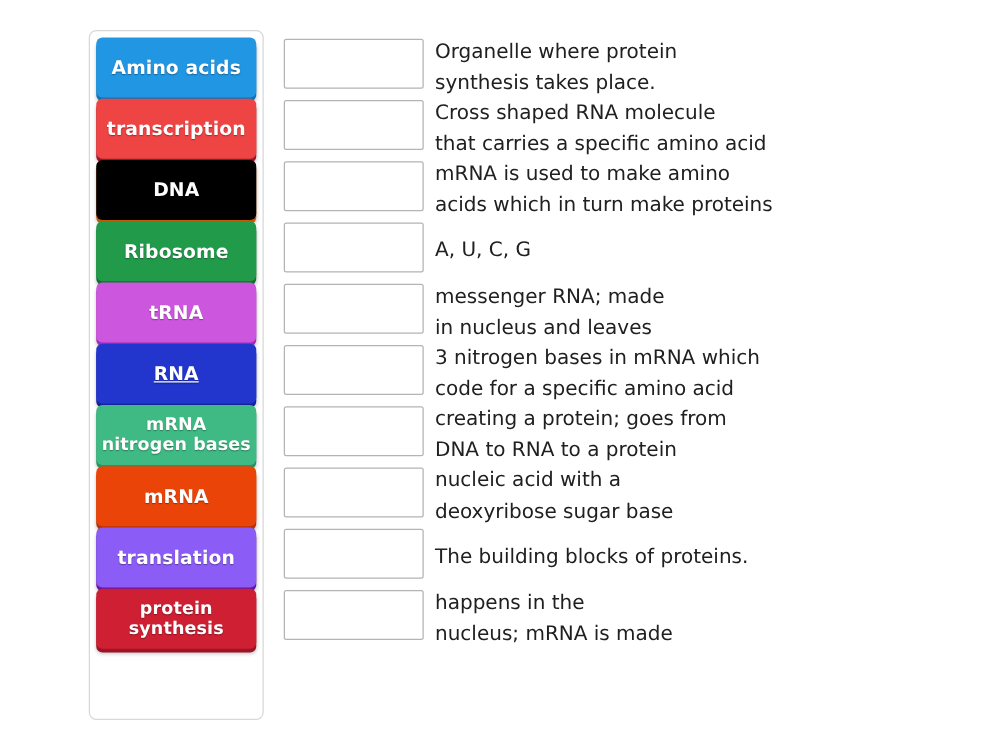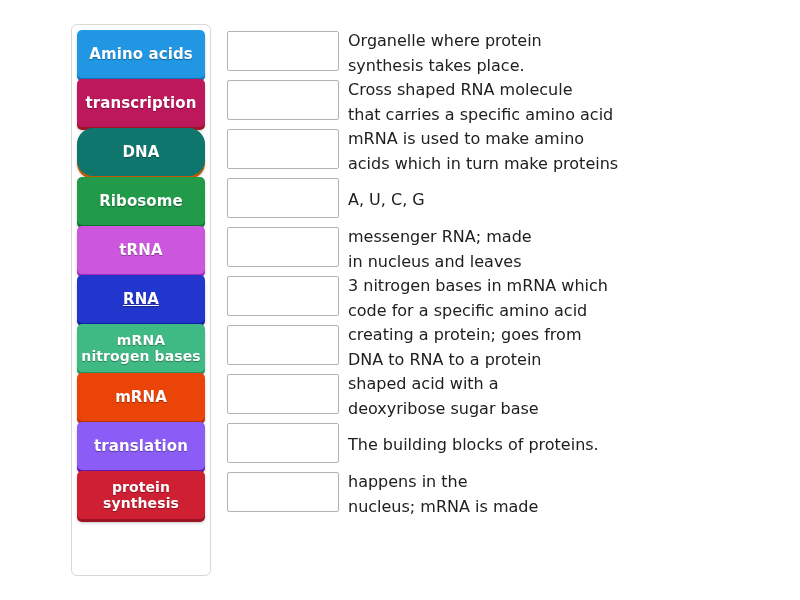--- a/index.html
+++ b/index.html
@@ -114,24 +114,24 @@
 </head>
 <body>
 
 <div id="stage">
 
   <div class="tiles-panel">
     <div class="tile-list" id="tile-list">
         <div class="tile" style="background: rgb(33, 150, 227); box-shadow: rgb(18, 114, 181) 0px 3px 0px, rgba(0, 0, 0, 0.22) 0px 4px 3px;">
           <span class="tile-label" style="white-space: pre-line;">Amino acids</span>
         </div>
-        <div class="tile" style="background: #be185d; box-shadow: rgb(156, 20, 38) 0px 3px 0px, rgba(0, 0, 0, 0.22) 0px 4px 3px;">
+        <div class="tile" style="background: #ef4444; box-shadow: rgb(156, 20, 38) 0px 3px 0px, rgba(0, 0, 0, 0.22) 0px 4px 3px;">
           <span class="tile-label" style="white-space: pre-line;">transcription</span>
         </div>
-        <div class="tile" style="background: #0f766e; box-shadow: rgb(195, 89, 0) 0px 3px 0px, rgba(0, 0, 0, 0.22) 0px 4px 3px; border-radius: 16px;">
+        <div class="tile" style="background: #000000; box-shadow: rgb(195, 89, 0) 0px 3px 0px, rgba(0, 0, 0, 0.22) 0px 4px 3px;">
           <span class="tile-label" style="white-space: pre-line;">DNA</span>
         </div>
         <div class="tile" style="background: rgb(33, 154, 74); box-shadow: rgb(21, 112, 47) 0px 3px 0px, rgba(0, 0, 0, 0.22) 0px 4px 3px;">
           <span class="tile-label" style="white-space: pre-line;">Ribosome</span>
         </div>
         <div class="tile" style="background: rgb(204, 86, 221); box-shadow: rgb(163, 44, 184) 0px 3px 0px, rgba(0, 0, 0, 0.22) 0px 4px 3px; justify-content: center;">
           <span class="tile-label" style="white-space: pre-line;">tRNA</span>
         </div>
         <div class="tile" style="background: rgb(34, 53, 204); box-shadow: rgb(20, 33, 156) 0px 3px 0px, rgba(0, 0, 0, 0.22) 0px 4px 3px;">
           <span class="tile-label" style="white-space: pre-line; text-decoration: underline;">RNA</span>
@@ -183,21 +183,21 @@
         <div class="definition">3 nitrogen bases in mRNA which
 code for a specific amino acid</div>
       </div>
       <div class="pair-row">
         <div class="drop-slot"></div>
         <div class="definition">creating a protein; goes from
 DNA to RNA to a protein</div>
       </div>
       <div class="pair-row">
         <div class="drop-slot"></div>
-        <div class="definition">shaped acid with a
+        <div class="definition">nucleic acid with a
 deoxyribose sugar base</div>
       </div>
       <div class="pair-row">
         <div class="drop-slot"></div>
         <div class="definition one-line">The building blocks of proteins.</div>
       </div>
       <div class="pair-row">
         <div class="drop-slot"></div>
         <div class="definition">happens in the
 nucleus; mRNA is made</div>

